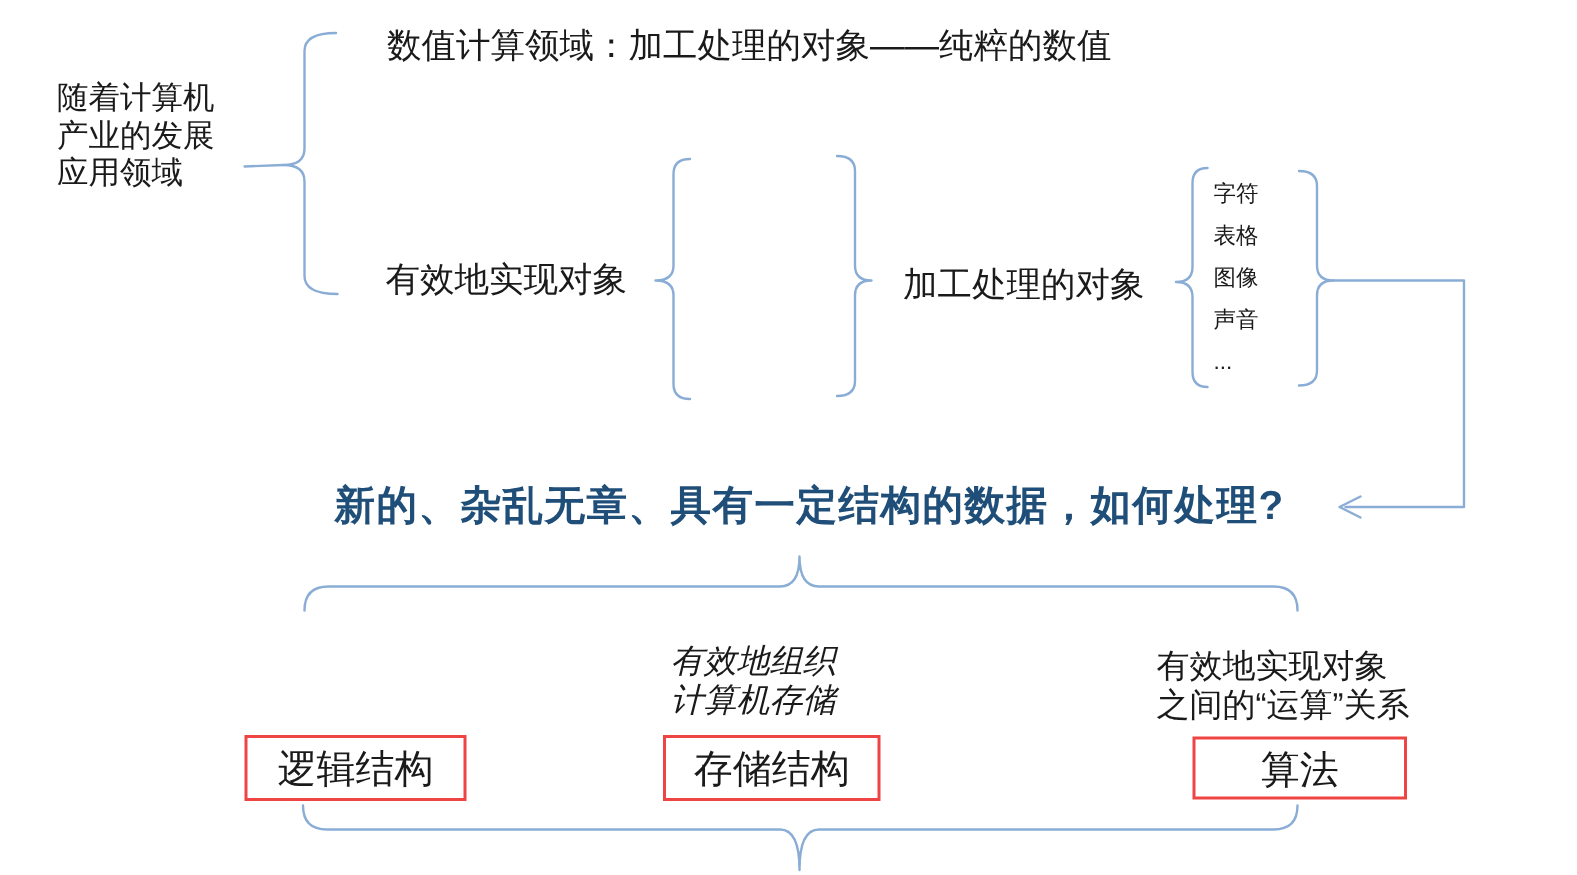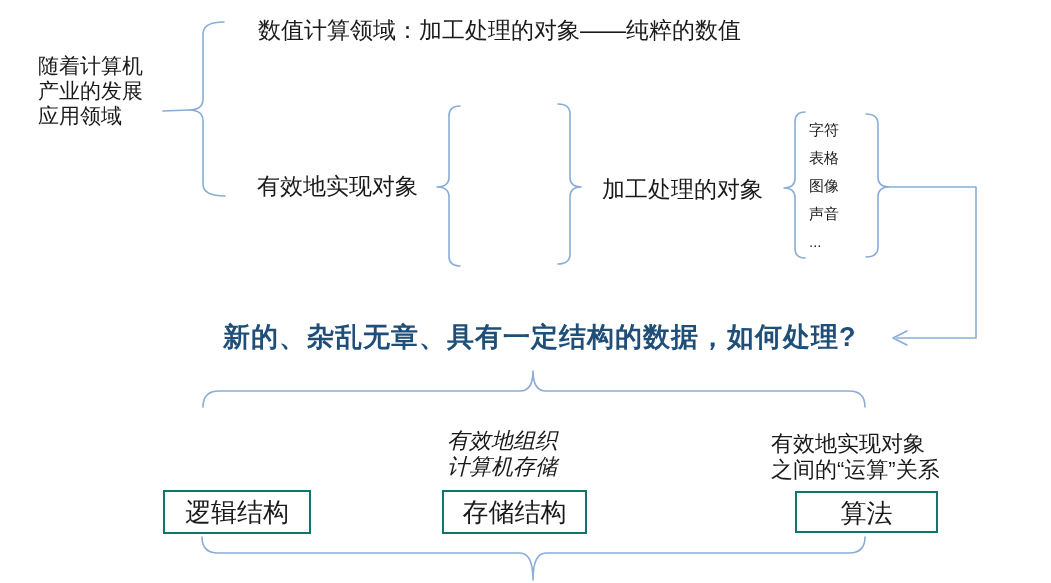--- a/index.html
+++ b/index.html
@@ -22,21 +22,21 @@
   .question{
     left:223px;top:319px;font-size:27px;font-weight:bold;
     color:#1f4e79;letter-spacing:1px;white-space:nowrap;
   }
   .desc{font-size:22px;line-height:26px;}
   .desc-1{left:143px;top:428px;}
   .desc-2{left:447px;top:428px;font-style:italic;}
   .desc-3{left:771px;top:431px;}
   .term-box{
     position:absolute;
-    border:2px solid #0f766e;
+    border:2px solid #ef4444;
     background:#ffffff;
     display:flex;align-items:center;justify-content:center;
     font-size:26px;color:#1a1a1a;
   }
   .box-1{left:163px;top:490px;width:144px;height:40px;}
   .box-2{left:442px;top:490px;width:141px;height:40px;}
   .box-3{left:795px;top:491px;width:139px;height:38px;align-items:flex-end;}
 </style>
 </head>
 <body>

